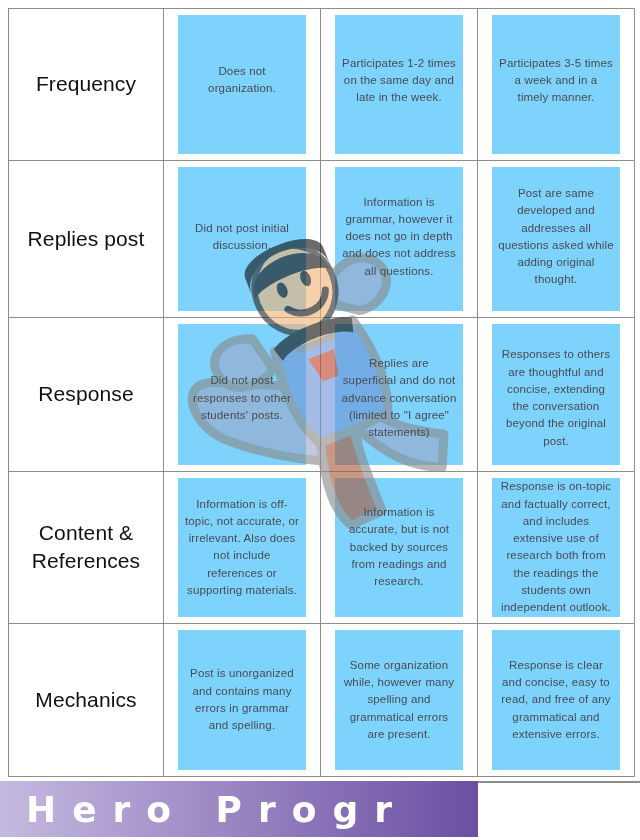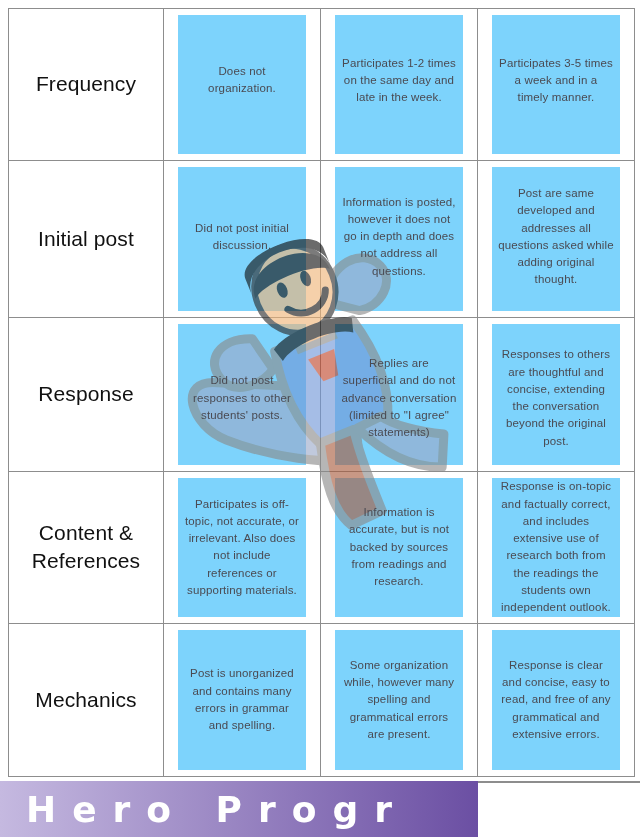--- a/index.html
+++ b/index.html
@@ -113,29 +113,29 @@
           </div>
         </td>
       <td>
           <div class="chip">
             <span>Participates 3-5 times a week and in a timely manner.</span>
           </div>
         </td>
     </tr>
 
     <tr class="r-post">
-      <td class="crit">Initial post</td>
+      <td class="crit">Replies post</td>
       <td>
           <div class="chip">
             <span>Did not post initial discussion.</span>
           </div>
         </td>
       <td>
           <div class="chip">
-            <span>Information is posted, however it does not go in depth and does not address all questions.</span>
+            <span>Information is grammar, however it does not go in depth and does not address all questions.</span>
           </div>
         </td>
       <td>
           <div class="chip">
             <span>Post are same developed and addresses all questions asked while adding original thought.</span>
           </div>
         </td>
     </tr>
 
     <tr class="r-resp">
@@ -154,21 +154,21 @@
           <div class="chip">
             <span>Responses to others are thoughtful and concise, extending the conversation beyond the original post.</span>
           </div>
         </td>
     </tr>
 
     <tr class="r-cont">
       <td class="crit">Content &amp; References</td>
       <td>
           <div class="chip">
-            <span>Participates is off-topic, not accurate, or irrelevant. Also does not include references or supporting materials.</span>
+            <span>Information is off-topic, not accurate, or irrelevant. Also does not include references or supporting materials.</span>
           </div>
         </td>
       <td>
           <div class="chip">
             <span>Information is accurate, but is not backed by sources from readings and research.</span>
           </div>
         </td>
       <td>
           <div class="chip">
             <span>Response is on-topic and factually correct, and includes extensive use of research both from the readings the students own independent outlook.</span>

